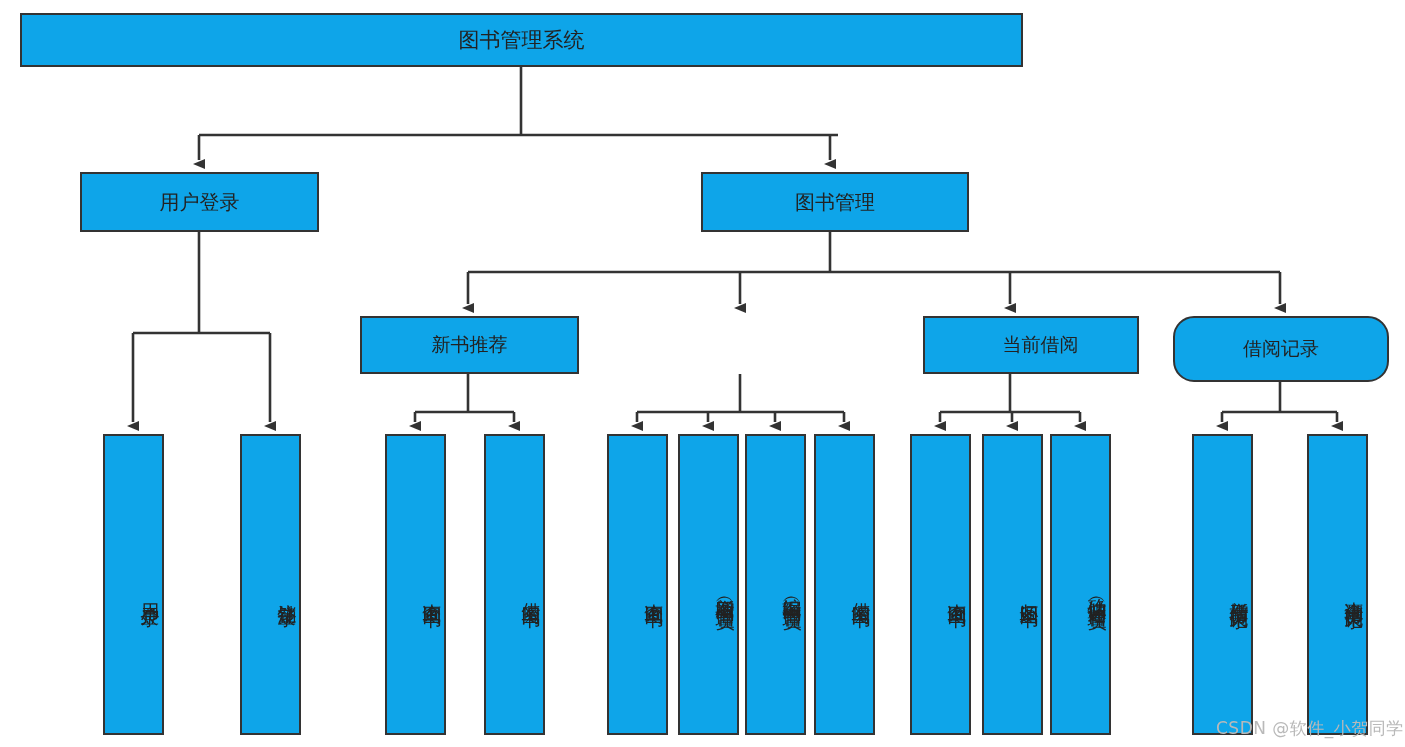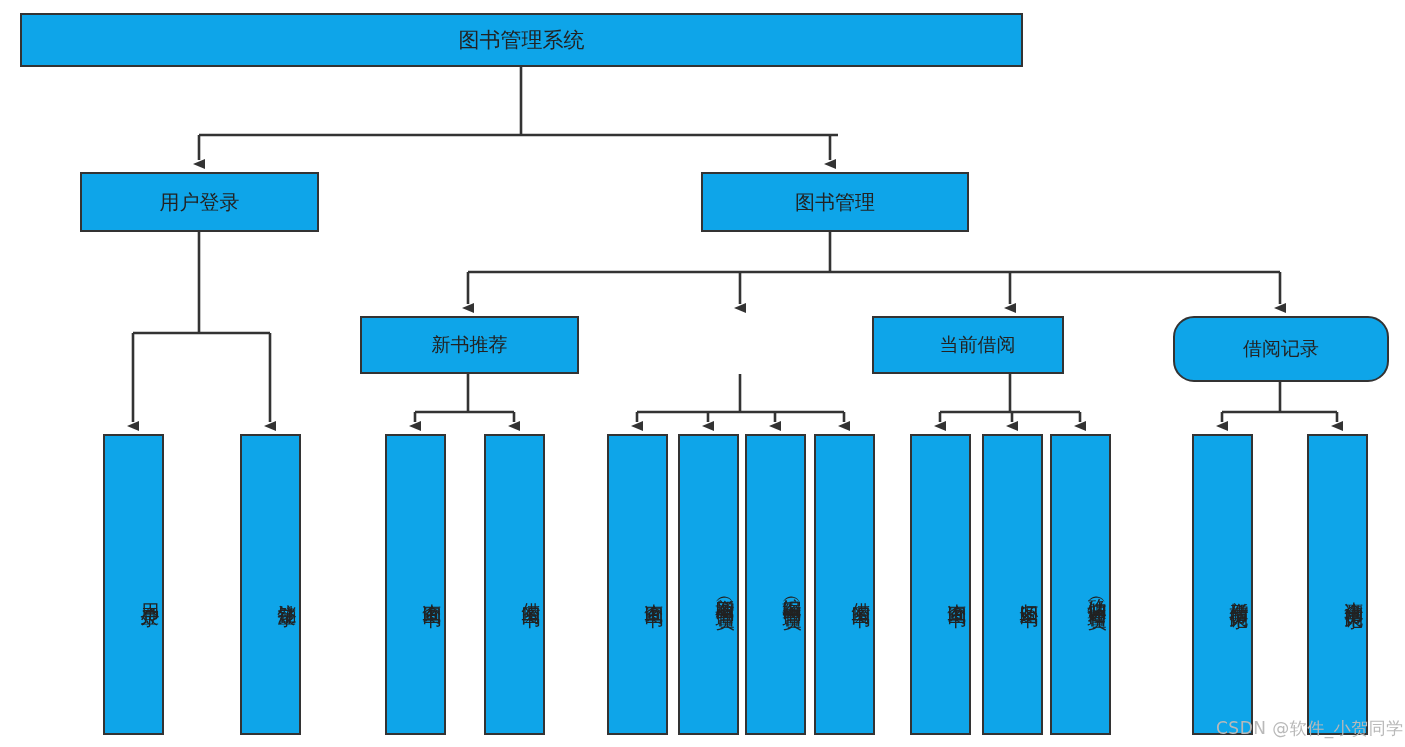--- a/index.html
+++ b/index.html
@@ -126,21 +126,21 @@
   <div class="node level2" style="left:80px; top:172px; width:239px; height:60px;">
     <span>用户登录</span>
   </div>
   <div class="node level2" style="left:701px; top:172px; width:268px; height:60px;">
     <span>图书管理</span>
   </div>
 
   <div class="node level3" style="left:360px; top:316px; width:219px; height:58px;">
     <span>新书推荐</span>
   </div>
-  <div class="node level3" style="left:872px; top:316px; width:192px; height:58px;padding-left:19px;">
+  <div class="node level3" style="left:923px; top:316px; width:216px; height:58px;padding-left:19px;">
     <span>当前借阅</span>
   </div>
   <div class="node level3" style="left:1173px; top:316px; width:216px; height:66px;border-radius:21px;">
     <span>借阅记录</span>
   </div>
 
   <div class="node leaf" style="left:103px; top:434px; width:61px; height:301px;">
     <span>用户登录</span>
   </div>
   <div class="node leaf" style="left:240px; top:434px; width:61px; height:301px;">

